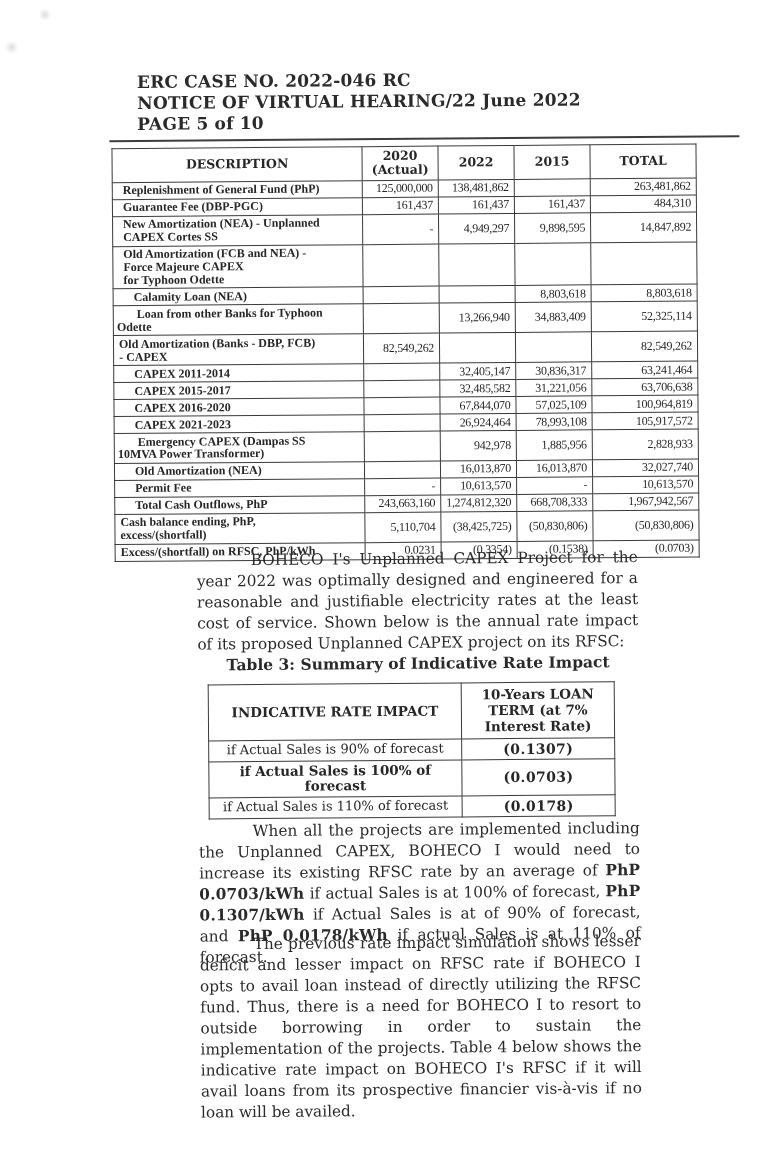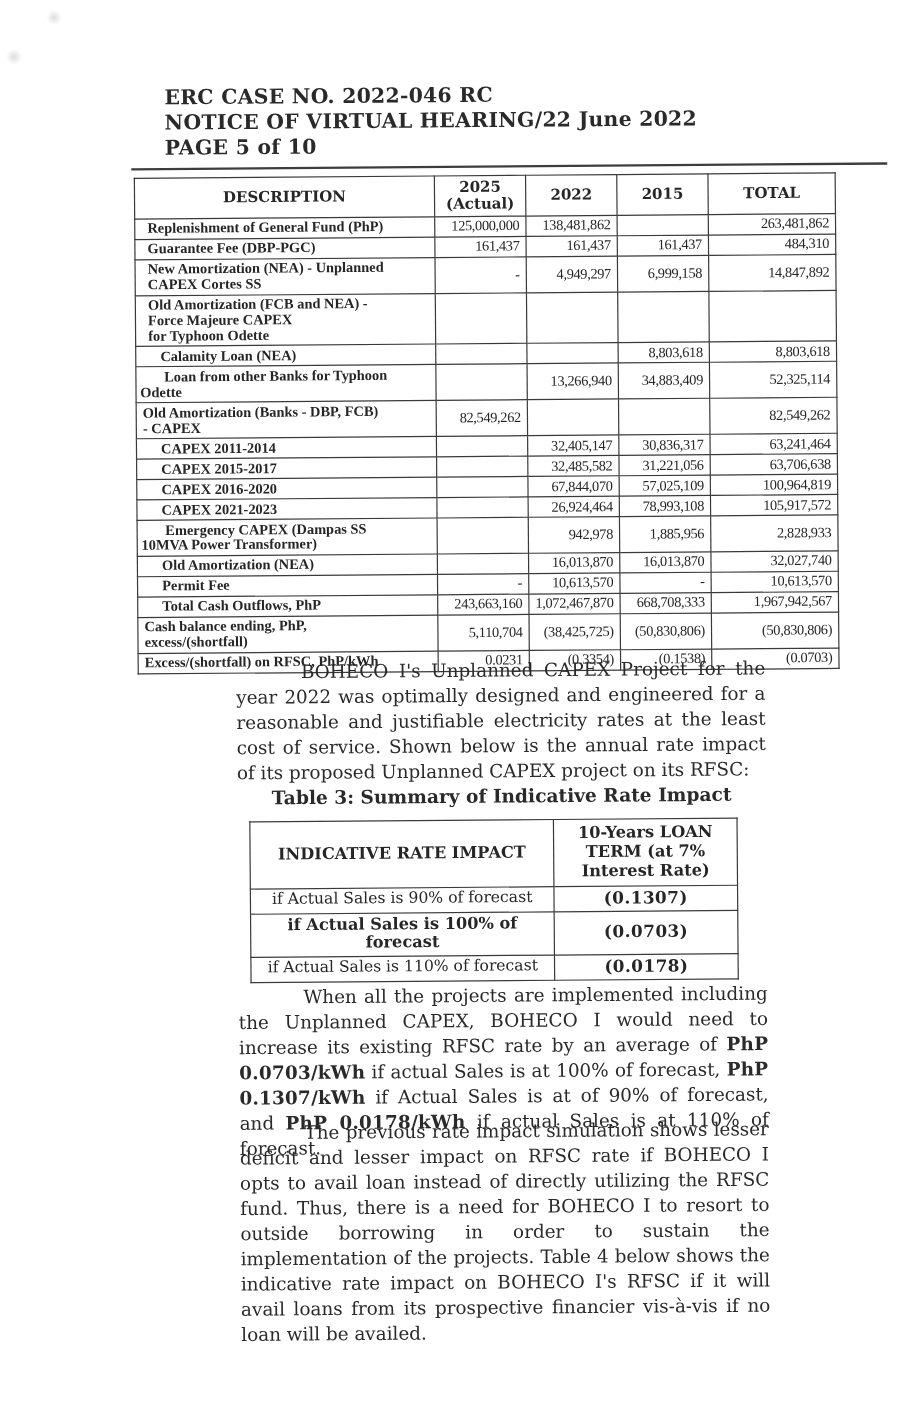--- a/index.html
+++ b/index.html
@@ -113,21 +113,21 @@
     <colgroup>
       <col style="width:250px">
         <col style="width:76px">
         <col style="width:76px">
       <col style="width:76px">
         <col style="width:106px">
     </colgroup>
     <thead>
       <tr>
         <th>DESCRIPTION</th>
-        <th>2025
+        <th>2020
 (Actual)</th>
         <th>2022</th>
         <th>2015</th>
         <th>TOTAL</th>
       </tr>
     </thead>
     <tbody id="cash-body">
         <tr>
           <td class="desc ind1">Replenishment of General Fund (PhP)</td>
           <td class="num">125,000,000</td>
@@ -140,21 +140,21 @@
           <td class="num">161,437</td>
           <td class="num">161,437</td>
           <td class="num">161,437</td>
           <td class="num">484,310</td>
         </tr>
         <tr>
           <td class="desc ind1">New Amortization (NEA) - Unplanned
 CAPEX Cortes SS</td>
           <td class="num">-</td>
           <td class="num">4,949,297</td>
-          <td class="num">6,999,158</td>
+          <td class="num">9,898,595</td>
           <td class="num">14,847,892</td>
         </tr>
         <tr>
           <td class="desc ind1">Old Amortization (FCB and NEA) -
 Force Majeure CAPEX
 for Typhoon Odette</td>
           <td class="num"></td>
           <td class="num"></td>
           <td class="num"></td>
           <td class="num"></td>
@@ -228,21 +228,21 @@
         <tr>
           <td class="desc ind2">Permit Fee</td>
           <td class="num">-</td>
           <td class="num">10,613,570</td>
           <td class="num">-</td>
           <td class="num">10,613,570</td>
         </tr>
         <tr>
           <td class="desc ind2">Total Cash Outflows, PhP</td>
           <td class="num">243,663,160</td>
-          <td class="num">1,072,467,870</td>
+          <td class="num">1,274,812,320</td>
           <td class="num">668,708,333</td>
           <td class="num">1,967,942,567</td>
         </tr>
         <tr>
           <td class="desc ind0">Cash balance ending, PhP,
 excess/(shortfall)</td>
           <td class="num">5,110,704</td>
           <td class="num">(38,425,725)</td>
           <td class="num">(50,830,806)</td>
           <td class="num">(50,830,806)</td>

